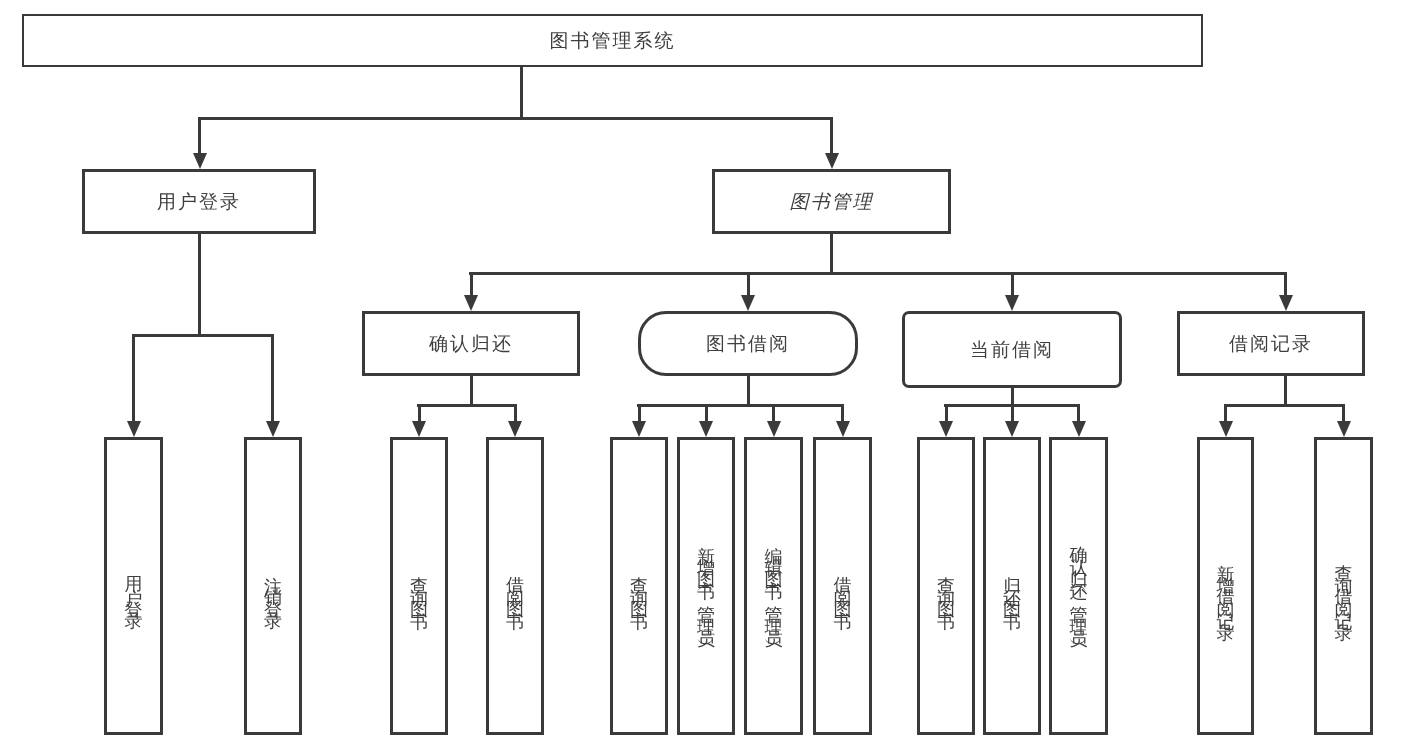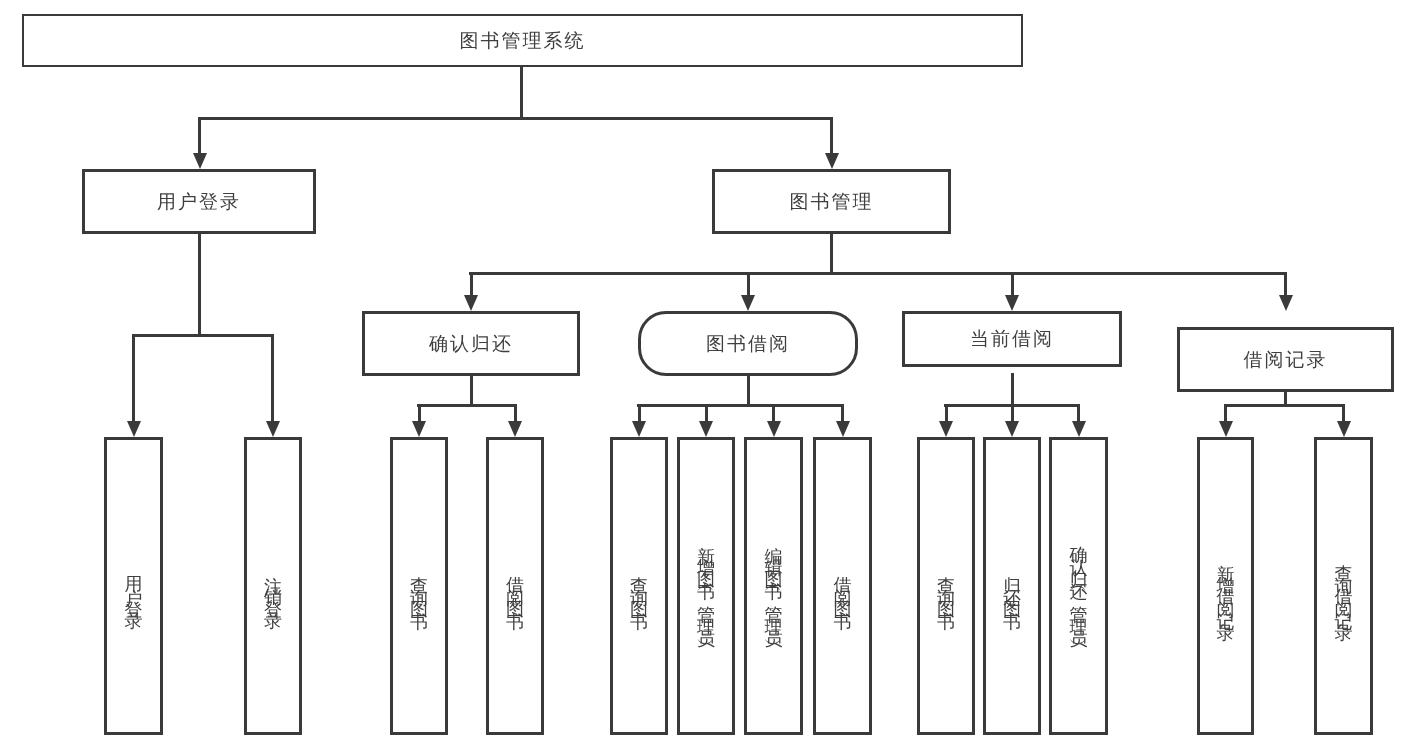--- a/index.html
+++ b/index.html
@@ -89,29 +89,29 @@
   <div class="arr" style="left:632px;top:421px;"></div>
   <div class="arr" style="left:699px;top:421px;"></div>
   <div class="arr" style="left:766.5px;top:421px;"></div>
   <div class="arr" style="left:835.5px;top:421px;"></div>
   <div class="arr" style="left:939px;top:421px;"></div>
   <div class="arr" style="left:1005px;top:421px;"></div>
   <div class="arr" style="left:1071.5px;top:421px;"></div>
   <div class="arr" style="left:1218.5px;top:421px;"></div>
   <div class="arr" style="left:1336.5px;top:421px;"></div>
 
-  <div class="box root" style="left:22px;top:14px;width:1001px;height:53px;">图书管理系统</div>
+  <div class="box root" style="left:22px;top:14px;width:1181px;height:53px;">图书管理系统</div>
 
   <div class="box" style="left:82px;top:169px;width:234px;height:65px;">用户登录</div>
-  <div class="box" style="left:712px;top:169px;width:239px;height:65px;">图书管理</div>
+  <div class="box" style="left:712px;top:169px;width:239px;height:65px;font-style:italic;">图书管理</div>
 
   <div class="box" style="left:362px;top:311px;width:218px;height:65px;">确认归还</div>
   <div class="box" style="left:638px;top:311px;width:220px;height:65px;border-radius:28px;">图书借阅</div>
-  <div class="box" style="left:902px;top:311px;width:220px;height:56px;">当前借阅</div>
-  <div class="box" style="left:1177px;top:311px;width:217px;height:65px;margin-top:16px;">借阅记录</div>
+  <div class="box" style="left:902px;top:311px;width:220px;height:77px;border-radius:7px;">当前借阅</div>
+  <div class="box" style="left:1177px;top:311px;width:188px;height:65px;">借阅记录</div>
 
   <div class="box leaf" style="left:104px;top:437px;width:59px;height:298px;">
     <span>用户登录</span>
     </div>
   <div class="box leaf" style="left:244px;top:437px;width:58px;height:298px;">
     <span>注销登录</span>
     </div>
 
   <div class="box leaf" style="left:390px;top:437px;width:58px;height:298px;">
     <span>查询图书</span>

